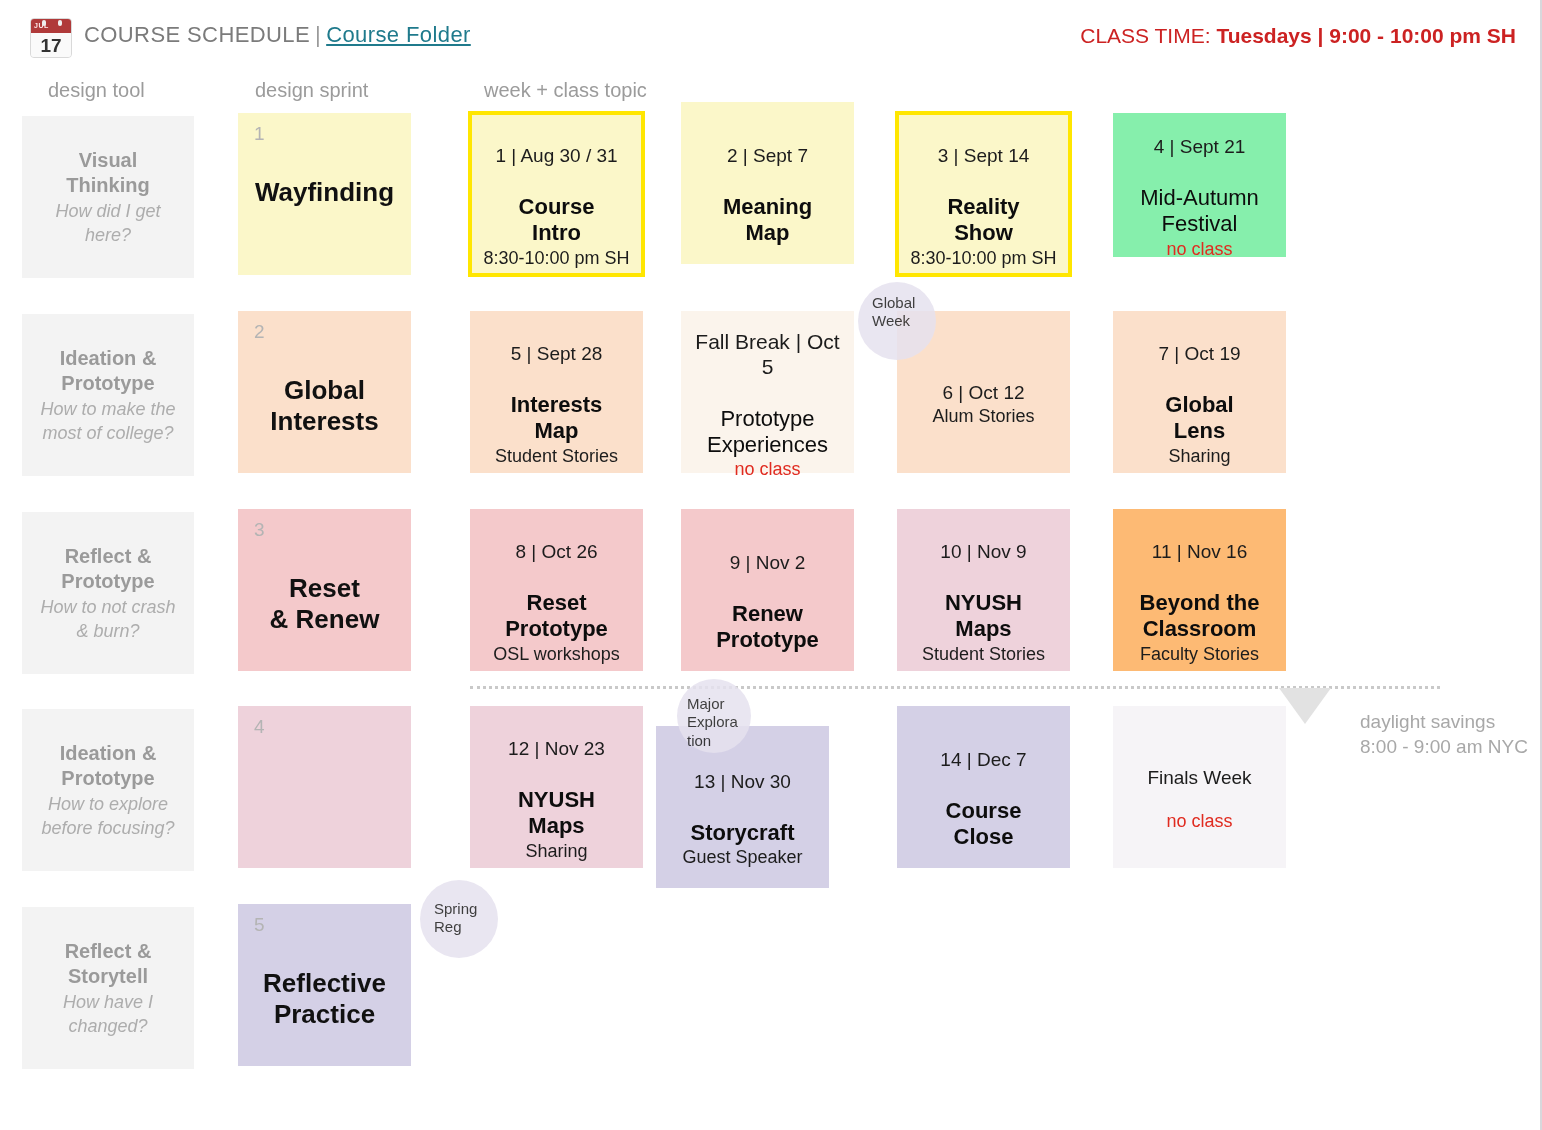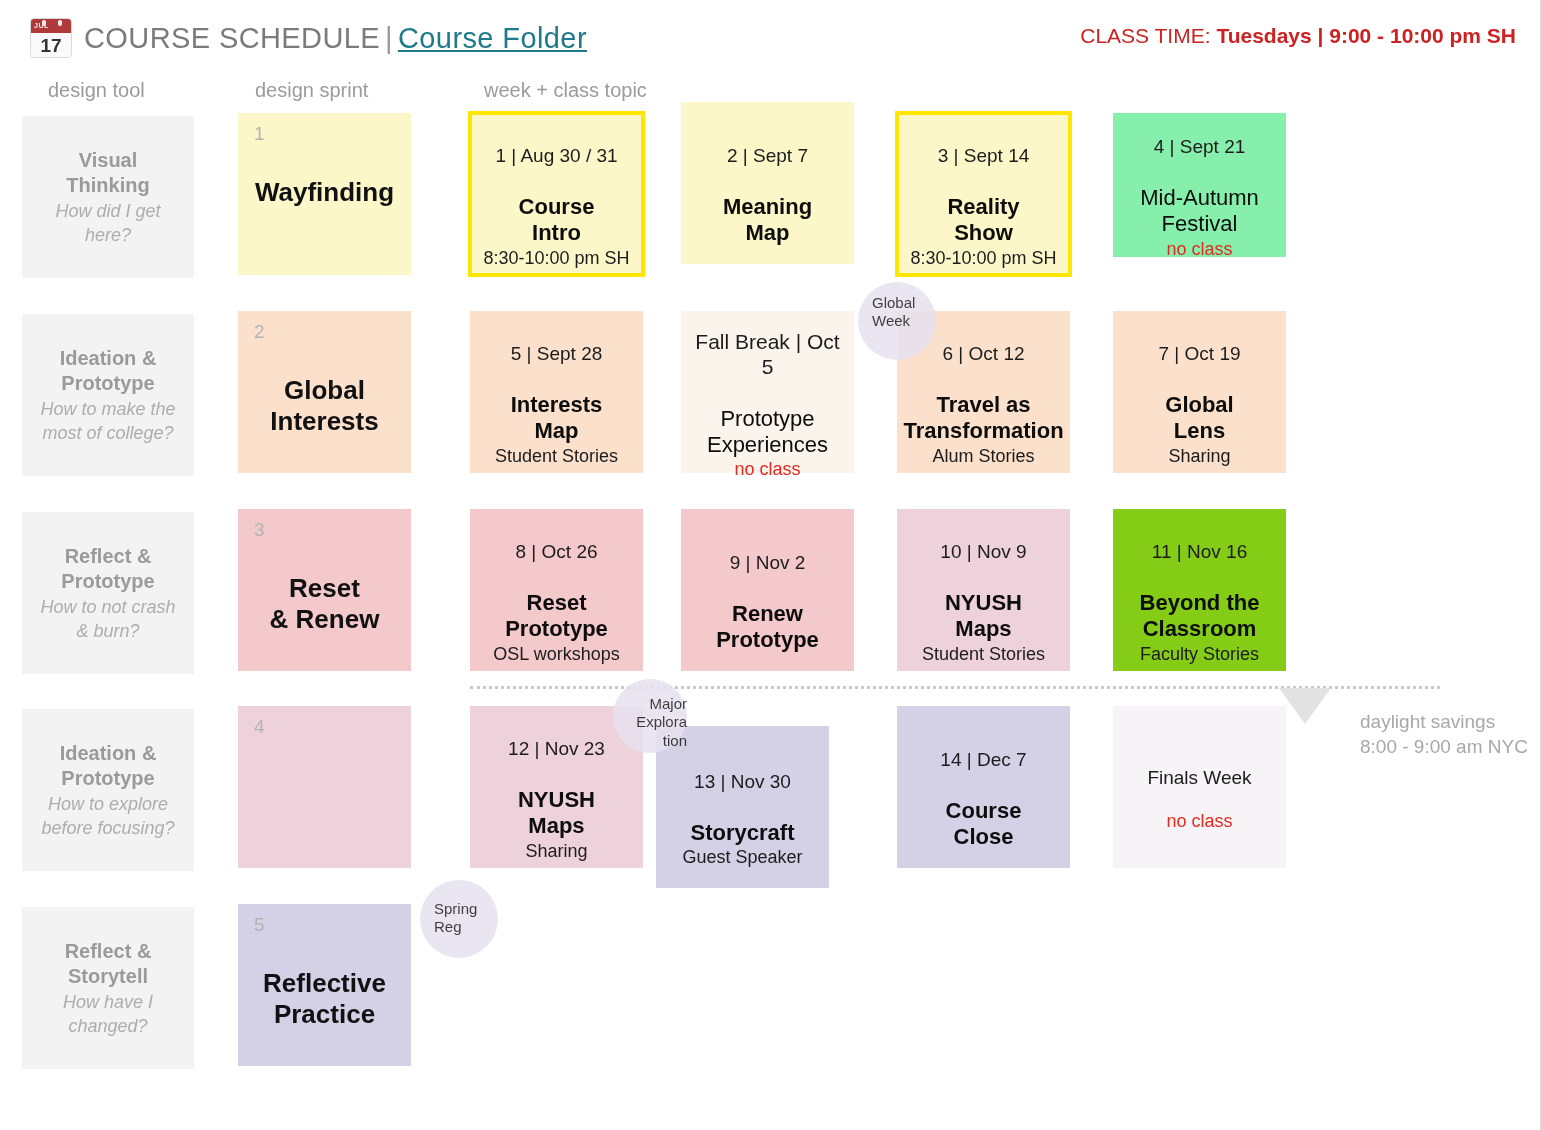--- a/index.html
+++ b/index.html
@@ -47,21 +47,21 @@
   .cal-icon .ring {
     position: absolute; top: 1px;
     width: 4px; height: 6px; border-radius: 2px;
     background: #efefef;
   }
   .cal-icon .ring.r1 { left: 11px; }
   .cal-icon .ring.r2 { left: 27px; }
 
   .title-line {
     position: absolute; left: 84px; top: 22px;
-    font-size: 29px; color: #7b7b7b;
+    font-size: 22px; color: #7b7b7b;
     letter-spacing: .4px;
     white-space: nowrap;
   }
   .title-line .sep { color: #9a9a9a; padding: 0 5px; }
   .title-line .link {
     color: #1f7a8c;
     text-decoration: underline;
     cursor: pointer;
   }
   .classtime {
@@ -293,24 +293,20 @@
       <div class="cell week-cell" style="left: 681px; top: 311px; width: 173px; height: 162px; background: rgb(251, 244, 236);">
         <div class="wk-date small">Fall Break  | Oct 5</div>
         <div class="wk-topic reg">
           <div>Prototype</div>
           <div>Experiences</div>
         </div>
         <div class="wk-note red">no class</div>
       </div>
       <div class="cell week-cell" style="left: 897px; top: 311px; width: 173px; height: 162px; background: rgb(251, 224, 203);">
         <div class="wk-date">6 | Oct 12</div>
-        <div class="wk-topic">
-          <div>Travel  as</div>
-          <div>Transformation</div>
-        </div>
         <div class="wk-note">Alum Stories</div>
       </div>
       <div class="cell week-cell" style="left: 1113px; top: 311px; width: 173px; height: 162px; background: rgb(251, 224, 203);">
         <div class="wk-date">7 | Oct 19</div>
         <div class="wk-topic">
           <div>Global</div>
           <div>Lens</div>
         </div>
         <div class="wk-note">Sharing</div>
       </div>
@@ -330,21 +326,21 @@
         </div>
       </div>
       <div class="cell week-cell" style="left: 897px; top: 509px; width: 173px; height: 162px; background: rgb(238, 210, 219);">
         <div class="wk-date">10 | Nov 9</div>
         <div class="wk-topic">
           <div>NYUSH</div>
           <div>Maps</div>
         </div>
         <div class="wk-note">Student Stories</div>
       </div>
-      <div class="cell week-cell" style="left: 1113px; top: 509px; width: 173px; height: 162px; background: #84cc16;">
+      <div class="cell week-cell" style="left: 1113px; top: 509px; width: 173px; height: 162px; background: #fdba74;">
         <div class="wk-date">11 | Nov 16</div>
         <div class="wk-topic">
           <div>Beyond the</div>
           <div>Classroom</div>
         </div>
         <div class="wk-note">Faculty Stories</div>
       </div>
       <div class="cell week-cell" style="left: 470px; top: 706px; width: 173px; height: 162px; background: rgb(238, 210, 219);">
         <div class="wk-date">12 | Nov 23</div>
         <div class="wk-topic">
@@ -376,20 +372,20 @@
   <div class="dotted" style="left:470px; top:686px; width:970px;"></div>
   <div class="dst-marker" style="left:1279px; top:688px;"></div>
   <div class="dst-text" style="left:1360px; top:709px;">
     <div>daylight savings</div>
     <div>8:00 - 9:00 am NYC</div>
   </div>
 
   <div class="badge" style="left:858px; top:282px; width:78px; height:78px;">
     <span><div>Global</div><div>Week</div></span>
   </div>
-  <div class="badge" style="left:613px; top:679px; width:74px; height:74px; padding-top:16px; padding-left:10px;text-align:right;">
+  <div class="badge" style="left:677px; top:679px; width:74px; height:74px; padding-top:16px; padding-left:10px;">
     <span><div>Major</div><div>Explora</div><div>tion</div></span>
   </div>
   <div class="badge" style="left:420px; top:880px; width:78px; height:78px; padding-top:20px; padding-left:14px;">
     <span><div>Spring</div><div>Reg</div></span>
   </div>
 
 </div>
 
 </body></html>

